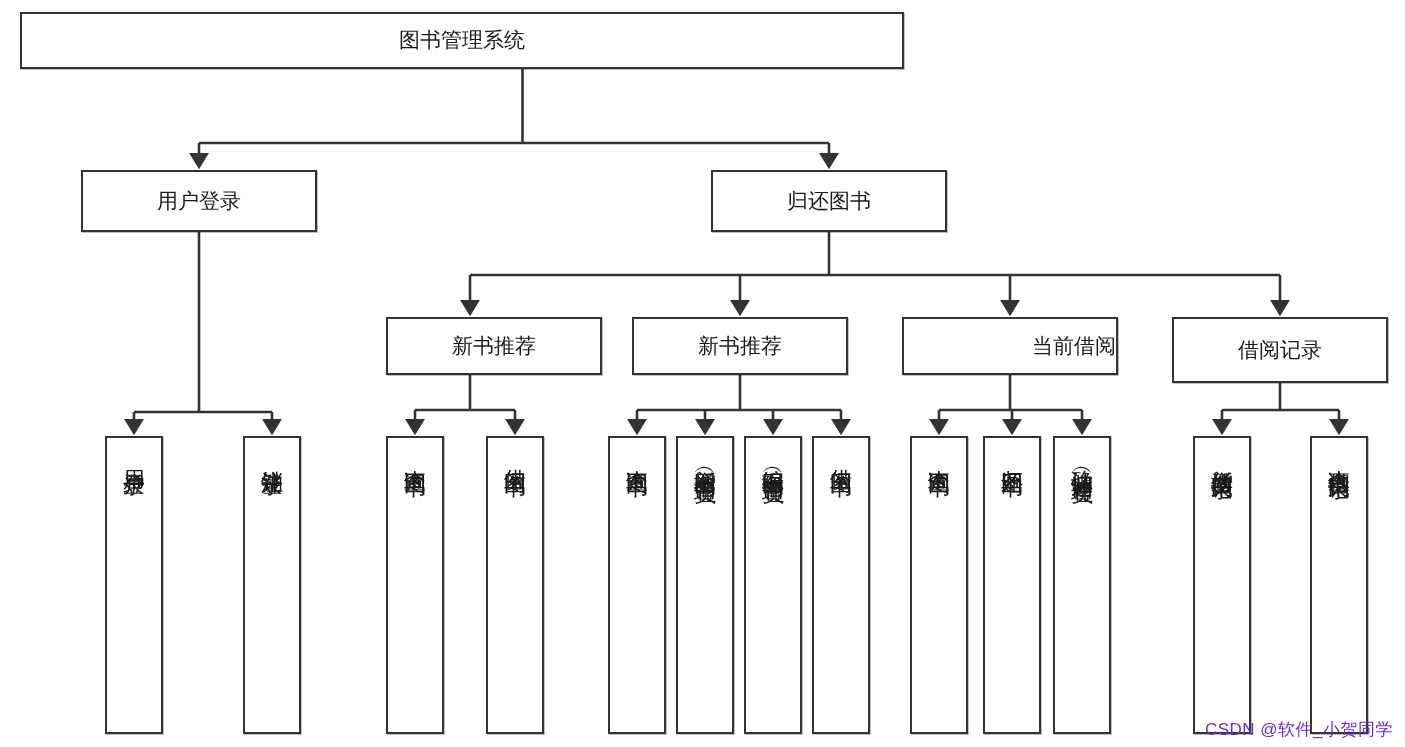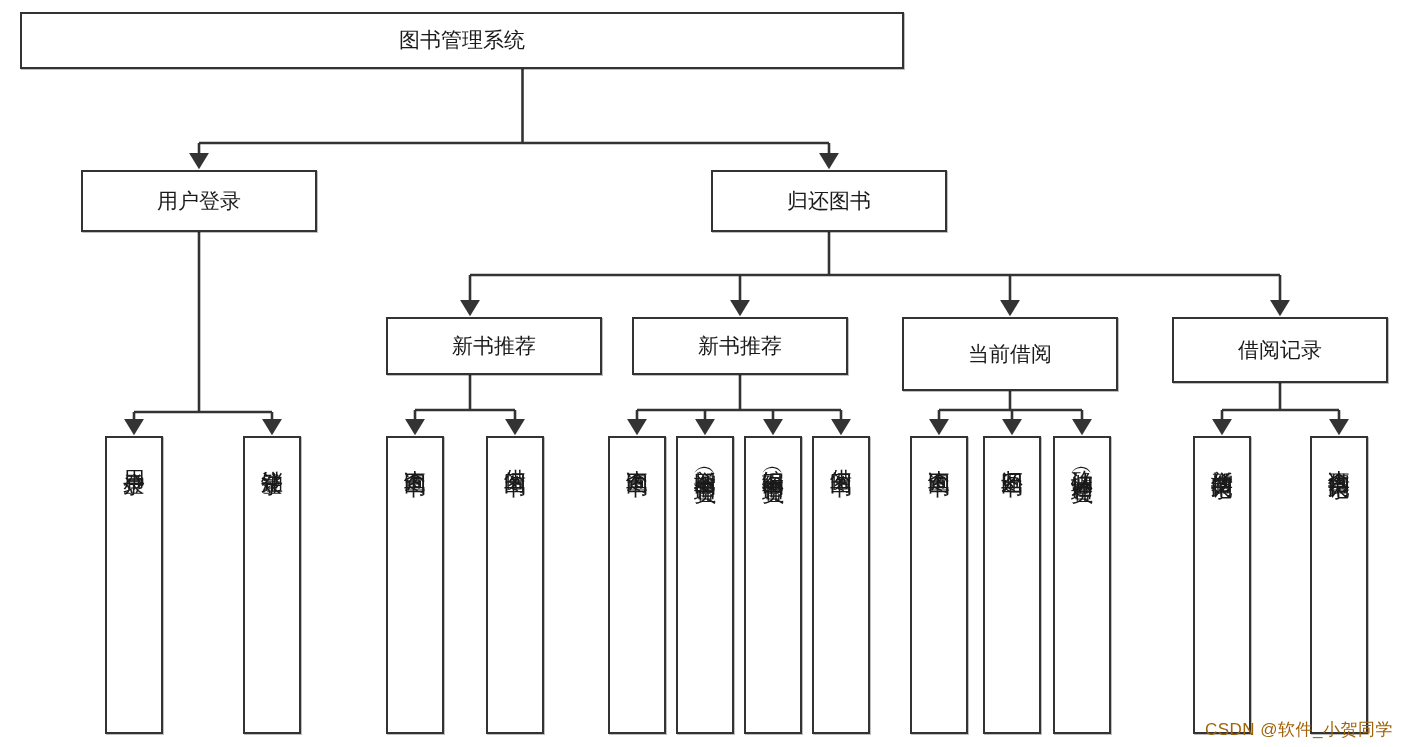--- a/index.html
+++ b/index.html
@@ -55,21 +55,21 @@
     left: 0; top: 0;
     width: 1405px;
     height: 747px;
     pointer-events: none;
   }
   .watermark {
     position: absolute;
     right: 12px;
     bottom: 6px;
     font-size: 17px;
-    color: #a16207;
+    color: #6d28d9;
     letter-spacing: 0.5px;
     white-space: nowrap;
   }
 </style>
 </head>
 <body>
 
 <div id="diagram-root">
 
   <svg class="connector-layer" viewBox="0 0 1405 747" width="1405" height="747" xmlns="http://www.w3.org/2000/svg">
@@ -124,21 +124,21 @@
       </div>
       <div class="node-box horizontal" style="left: 711px; top: 170px; width: 236px; height: 62px;">
         <span class="node-label">归还图书</span>
       </div>
       <div class="node-box horizontal" style="left: 362px; top: 317px; width: 216px; height: 58px; margin-left: 24px;">
         <span class="node-label">新书推荐</span>
       </div>
       <div class="node-box horizontal" style="left: 632px; top: 317px; width: 216px; height: 58px;">
         <span class="node-label">新书推荐</span>
       </div>
-      <div class="node-box horizontal" style="left: 902px; top: 317px; width: 216px; height: 74px;">
+      <div class="node-box horizontal" style="left: 902px; top: 317px; width: 216px; height: 58px; justify-content: flex-end;">
         <span class="node-label">当前借阅</span>
       </div>
       <div class="node-box horizontal" style="left: 1172px; top: 317px; width: 216px; height: 66px;">
         <span class="node-label">借阅记录</span>
       </div>
       <div class="node-box vertical" style="left: 105px; top: 436px; width: 58px; height: 298px;">
         <span class="node-label">用户登录</span>
       </div>
       <div class="node-box vertical" style="left: 243px; top: 436px; width: 58px; height: 298px;">
         <span class="node-label">注销登录</span>

